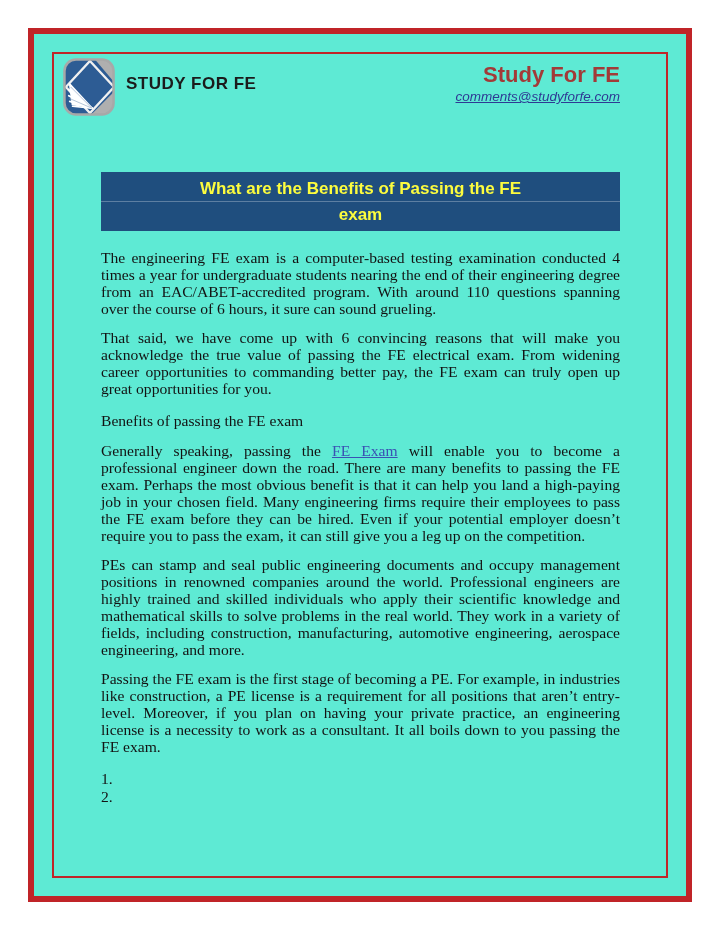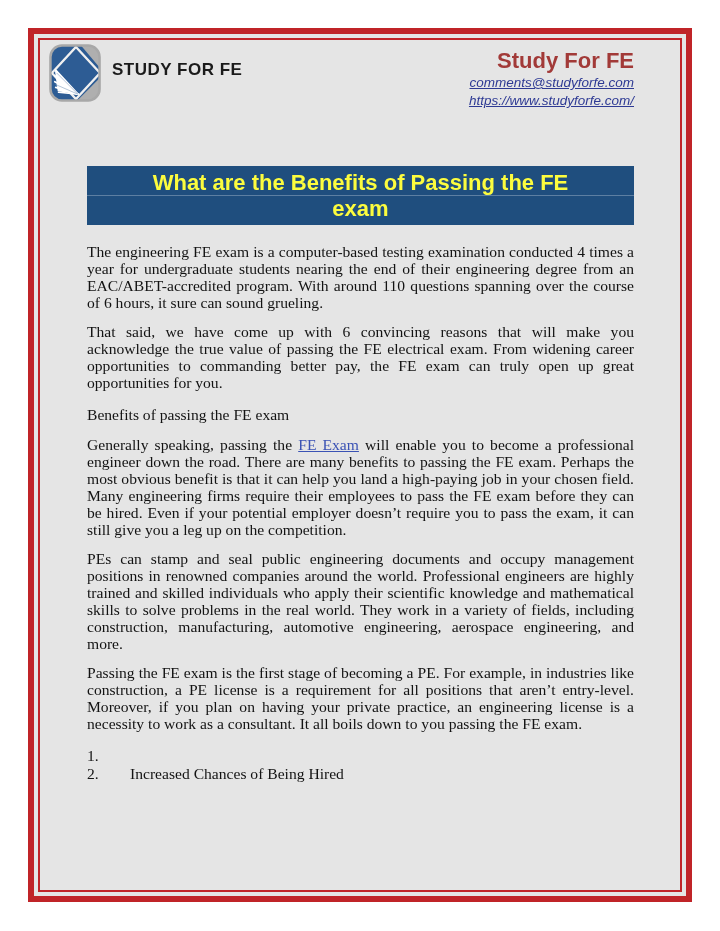--- a/index.html
+++ b/index.html
@@ -8,22 +8,22 @@
     width: 720px; height: 931px;
     background: #ffffff;
     font-family: "Liberation Serif", serif;
     position: relative;
     overflow: hidden;
   }
   .frame-outer {
     position: absolute; left: 28px; top: 28px;
     width: 664px; height: 874px;
     border: 6px solid var(--frame-red, #C02428);
-    padding: 4px;
-    background: #e5e5e5;
+    padding: 18px;
+    background: #5eead4;
   }
   .frame-inner {
     width: 100%; height: 100%;
     border: 2px solid var(--frame-red, #C02428);
     overflow: hidden;
   }
   .content { padding: 2px 46px 0 47px; }
 
   
   .header {
@@ -52,21 +52,21 @@
     cursor: pointer;
     font-style: italic;
   }
 
   
   .banner {
     margin-top: 56px;
     background: var(--banner-blue, #1F4E7E);
     text-align: center;
     font-family: "Liberation Sans", sans-serif;
-    font-weight: bold; font-size: 22px;
+    font-weight: bold; font-size: 17px;
     color: var(--banner-yellow, #FCFC3E);
   }
   .banner .line1 {
     padding-top: 3px; height: 30px; line-height: 27px;
     border-bottom: 1px solid rgba(255,255,255,0.28);
   }
   .banner .line2 { height: 29px; line-height: 26px; }
 
   
   article { margin-top: 18px; color: #131313; }
@@ -125,21 +125,20 @@
                 </g>
               </g>
               <rect x="1.5" y="1.5" width="51" height="57" rx="12" fill="none" stroke="#A8A8A8" stroke-width="2.6"></rect>
             </svg>
           </span>
           <span class="logo-text">STUDY FOR FE</span>
         </div>
         <div class="contact">
           <div class="brand">Study For FE</div>
           <a class="email">comments@studyforfe.com</a>
-          <a class="website">https://www.studyforfe.com/</a>
         </div>
       </div>
 
       <div class="banner">
         <div class="line1">What are the Benefits of Passing the FE</div>
         <div class="line2">exam</div>
       </div>
 
       <article>
         <p>The engineering FE exam is a computer-based testing examination conducted 4 times a year for undergraduate students nearing the end of their engineering degree from an EAC/ABET-accredited program. With around 110 questions spanning over the course of 6 hours, it sure can sound grueling.</p>
@@ -147,20 +146,19 @@
         <h3>Benefits of passing the FE exam</h3>
         <p><span>Generally speaking, passing the </span><a class="textlink">FE Exam</a><span> will enable you to become a professional engineer down the road. There are many benefits to passing the FE exam. Perhaps the most obvious benefit is that it can help you land a high-paying job in your chosen field. Many engineering firms require their employees to pass the FE exam before they can be hired. Even if your potential employer doesn’t require you to pass the exam, it can still give you a leg up on the competition.</span></p>
         <p>PEs can stamp and seal public engineering documents and occupy management positions in renowned companies around the world. Professional engineers are highly trained and skilled individuals who apply their scientific knowledge and mathematical skills to solve problems in the real world. They work in a variety of fields, including construction, manufacturing, automotive engineering, aerospace engineering, and more.</p>
         <p>Passing the FE exam is the first stage of becoming a PE. For example, in industries like construction, a PE license is a requirement for all positions that aren’t entry-level. Moreover, if you plan on having your private practice, an engineering license is a necessity to work as a consultant. It all boils down to you passing the FE exam.</p>
         <div class="numlist">
           <div class="li">
             <span class="num">1.</span>
           </div>
           <div class="li">
             <span class="num">2.</span>
-            <span>Increased Chances of Being Hired</span>
           </div>
         </div>
       </article>
 
     </div>
   </div>
 </div>
 
 </body></html>

